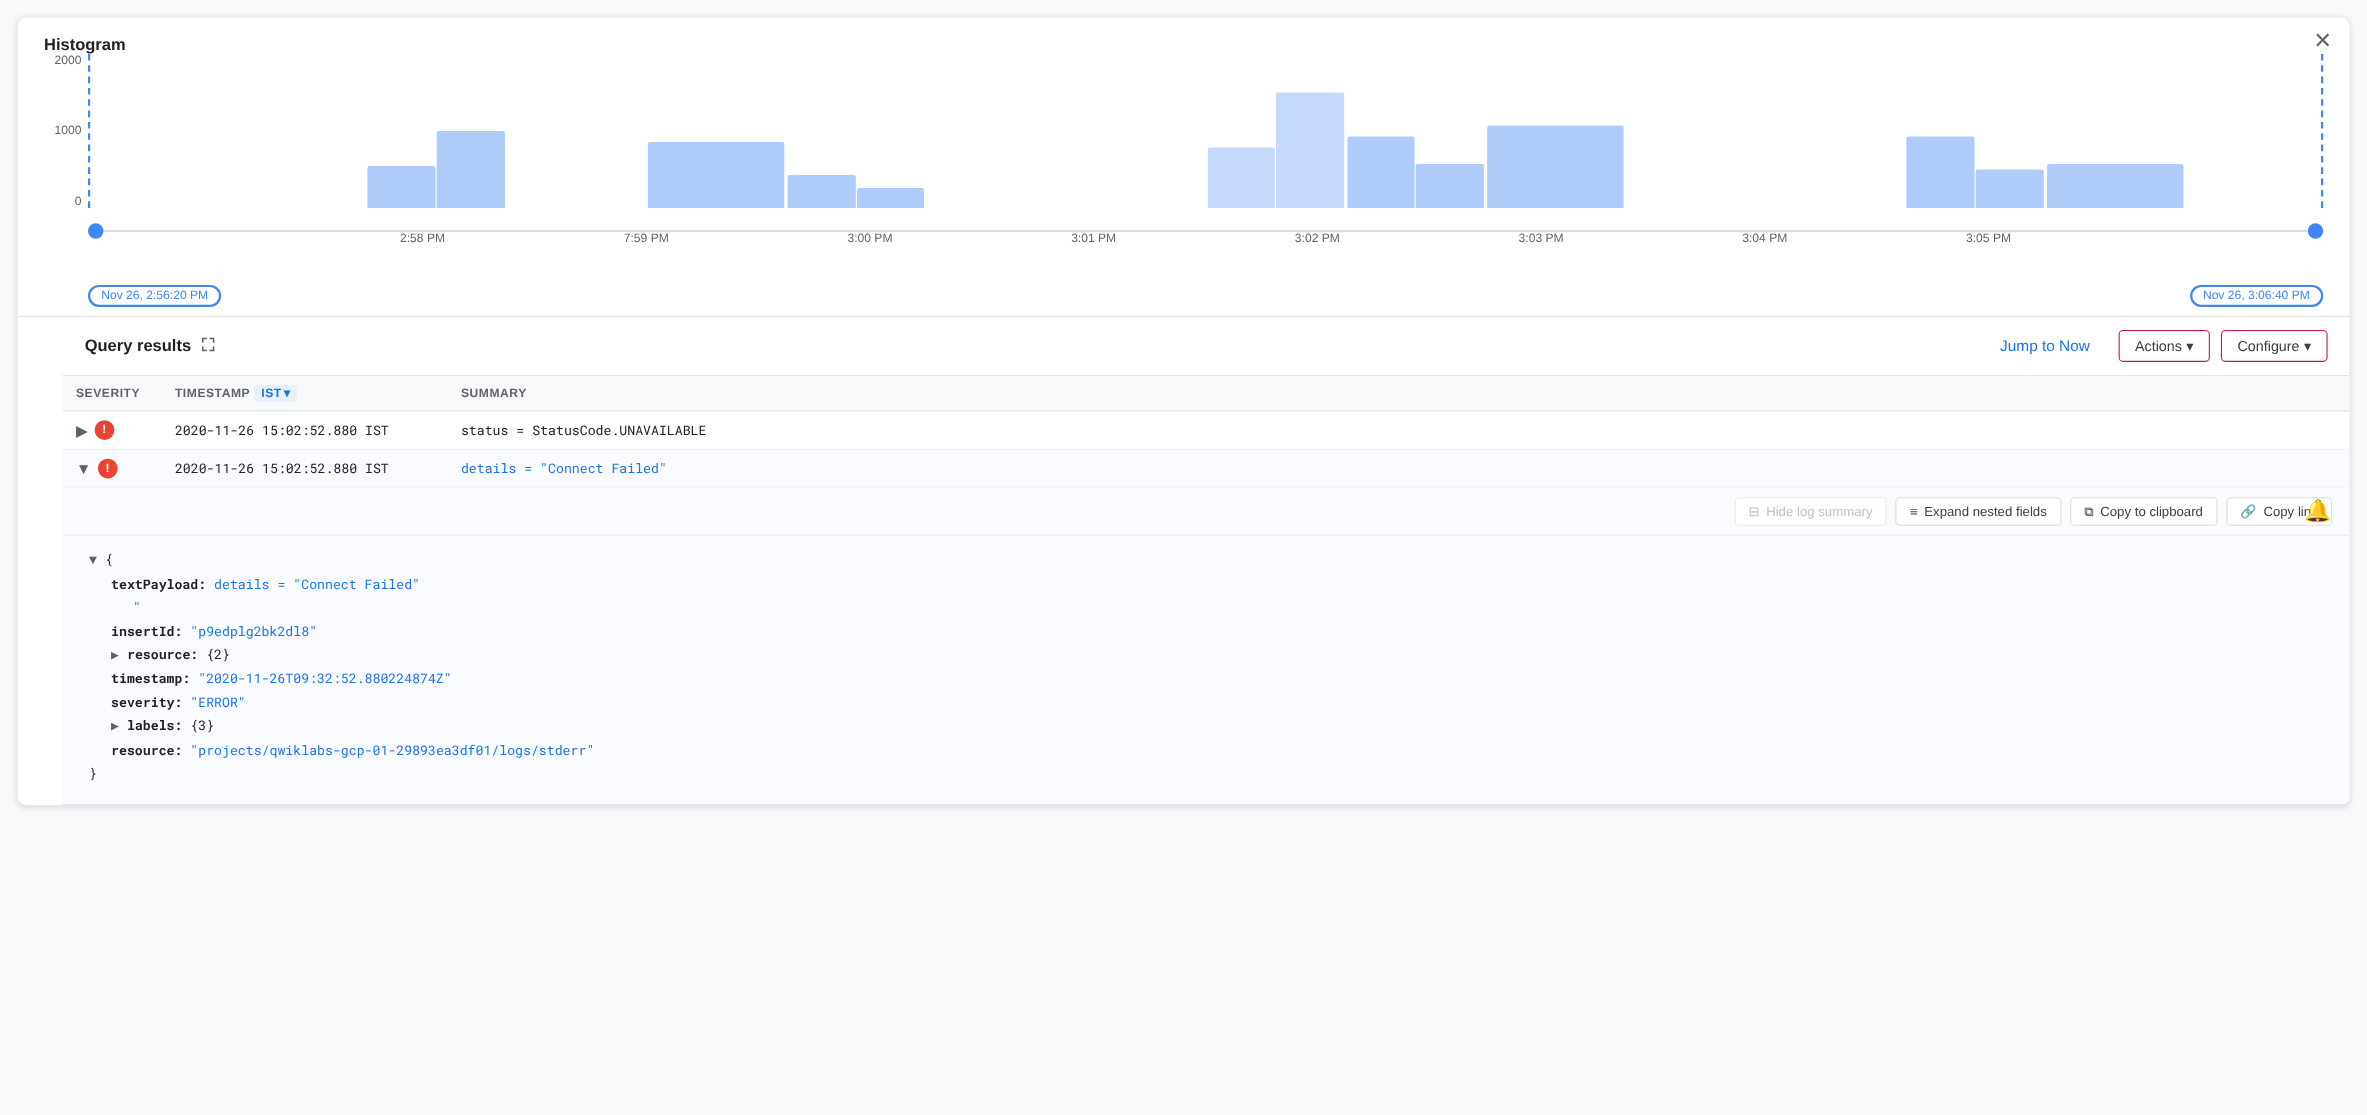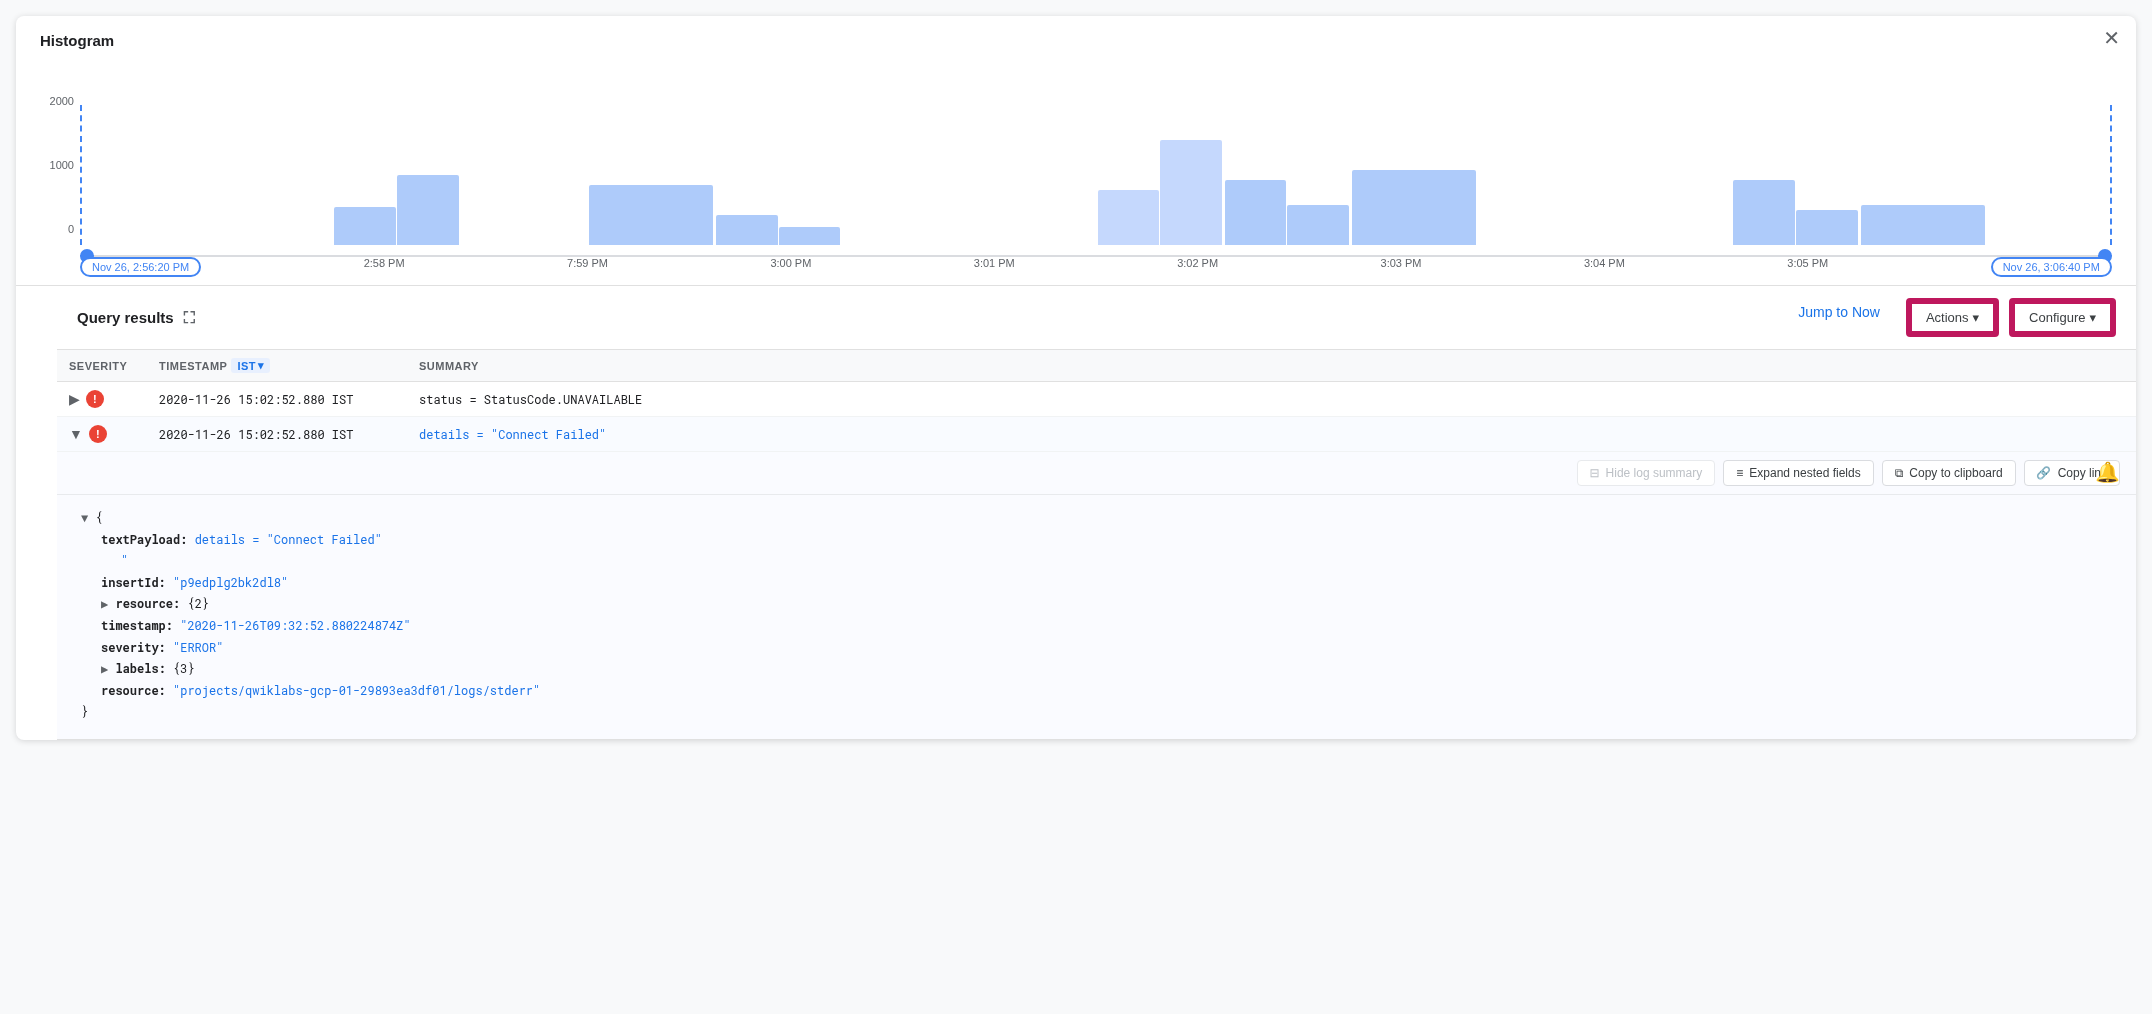--- a/index.html
+++ b/index.html
@@ -36,22 +36,21 @@
       border: none;
       cursor: pointer;
       font-size: 20px;
       color: #5f6368;
       line-height: 1;
     }
     .chart-area {
       position: relative;
       height: 160px;
       display: flex;
-      align-items: center;
-      margin-top: 46px;
+      align-items: flex-start;
     }
     .y-axis {
       display: flex;
       flex-direction: column;
       justify-content: space-between;
       align-items: flex-end;
       height: 140px;
       padding-right: 6px;
       font-size: 11px;
       color: #5f6368;
@@ -123,20 +122,21 @@
       position: relative;
     }
     .time-label-pill {
       background: #fff;
       border: 2px solid #4285f4;
       border-radius: 20px;
       padding: 2px 10px;
       font-size: 11px;
       color: #4285f4;
       font-weight: 500;
+      margin-top: 48px;
     }
 
     
     .query-results-section {
       padding: 0;
       margin-left: 41px;
     }
     .query-results-header {
       display: flex;
       align-items: center;
@@ -165,21 +165,21 @@
       background: none;
       border: none;
       color: #1a73e8;
       font-size: 14px;
       font-weight: 500;
       cursor: pointer;
       padding: 6px 16px;
     }
     .btn-outline {
       background: #fff;
-      border: 6px solid #be185d;
+      border: 1px solid #be185d;
       border-radius: 4px;
       padding: 6px 14px;
       font-size: 13px;
       cursor: pointer;
       display: flex;
       align-items: center;
       gap: 4px;
       color: #3c4043;
     }
 

